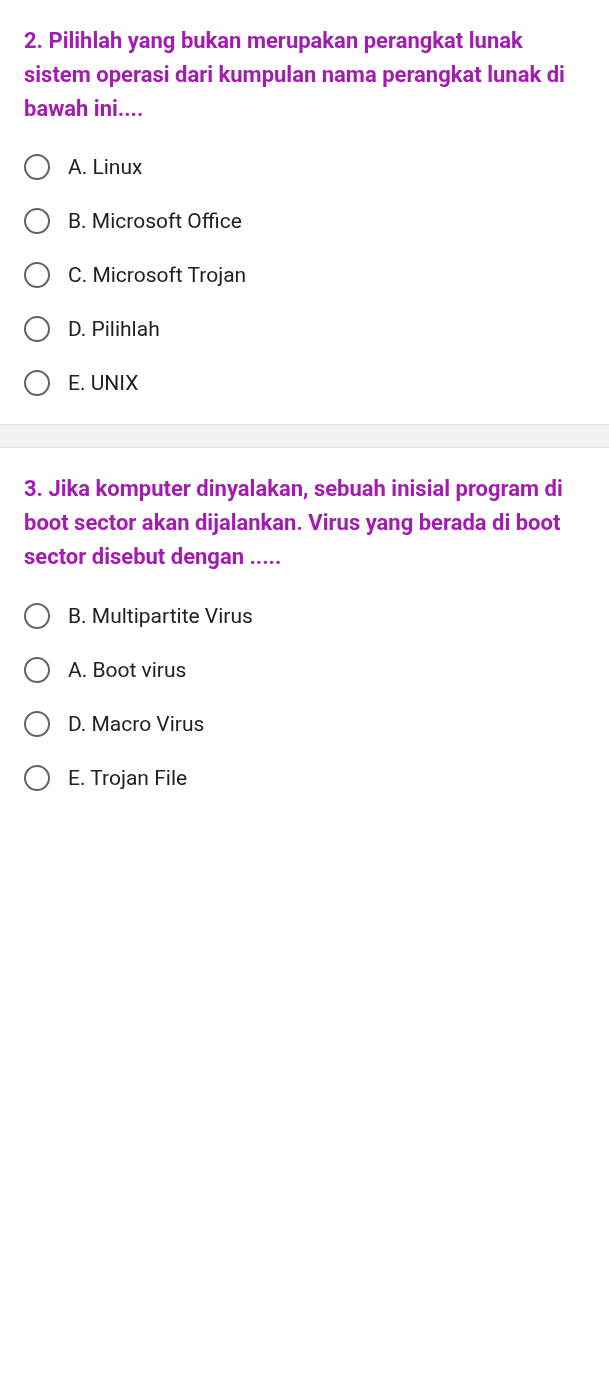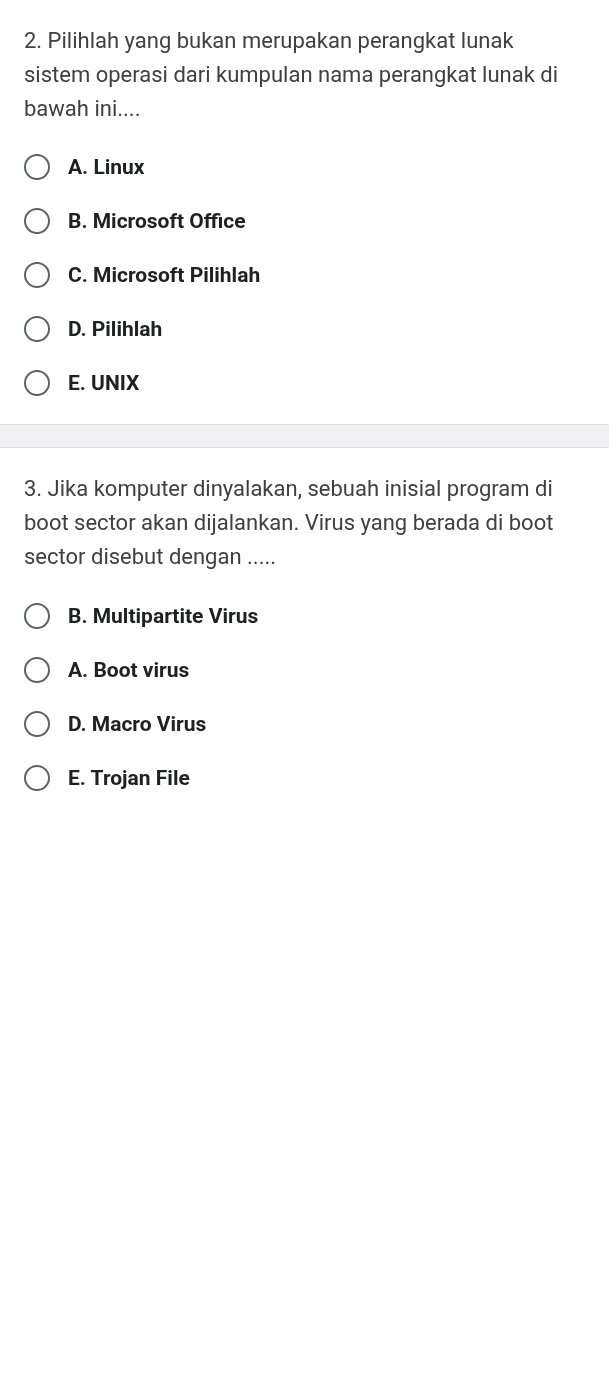--- a/index.html
+++ b/index.html
@@ -13,23 +13,23 @@
     width: 609px;
     color: #202124;
   }
   .question-block {
     background: #fff;
     padding: 24px 24px 28px 24px;
   }
   .question-text {
     font-size: 22px;
     line-height: 1.55;
-    color: #404040;
+    color: #a21caf;
     margin-bottom: 28px;
-    font-weight: 400;
+    font-weight: 700;
   }
   .options {
     display: flex;
     flex-direction: column;
     gap: 28px;
   }
   .option-row {
     display: flex;
     align-items: center;
     gap: 18px;
@@ -38,21 +38,21 @@
   .radio-circle {
     width: 26px;
     height: 26px;
     border: 2.5px solid #5f6368;
     border-radius: 50%;
     flex-shrink: 0;
   }
   .option-label {
     font-size: 21px;
     color: #202124;
-    font-weight: 700;
+    font-weight: 400;
   }
   .divider {
     height: 24px;
     background: #f1f1f3;
     border-top: 1px solid #e0e0e0;
     border-bottom: 1px solid #e0e0e0;
   }
 </style>
 </head>
 <body>
@@ -63,21 +63,21 @@
     <label class="option-row">
       <span class="radio-circle"></span>
       <span class="option-label">A. Linux</span>
     </label>
     <label class="option-row">
       <span class="radio-circle"></span>
       <span class="option-label">B. Microsoft Office</span>
     </label>
     <label class="option-row">
       <span class="radio-circle"></span>
-      <span class="option-label">C. Microsoft Pilihlah</span>
+      <span class="option-label">C. Microsoft Trojan</span>
     </label>
     <label class="option-row">
       <span class="radio-circle"></span>
       <span class="option-label">D. Pilihlah</span>
     </label>
     <label class="option-row">
       <span class="radio-circle"></span>
       <span class="option-label">E. UNIX</span>
     </label>
   </div>

